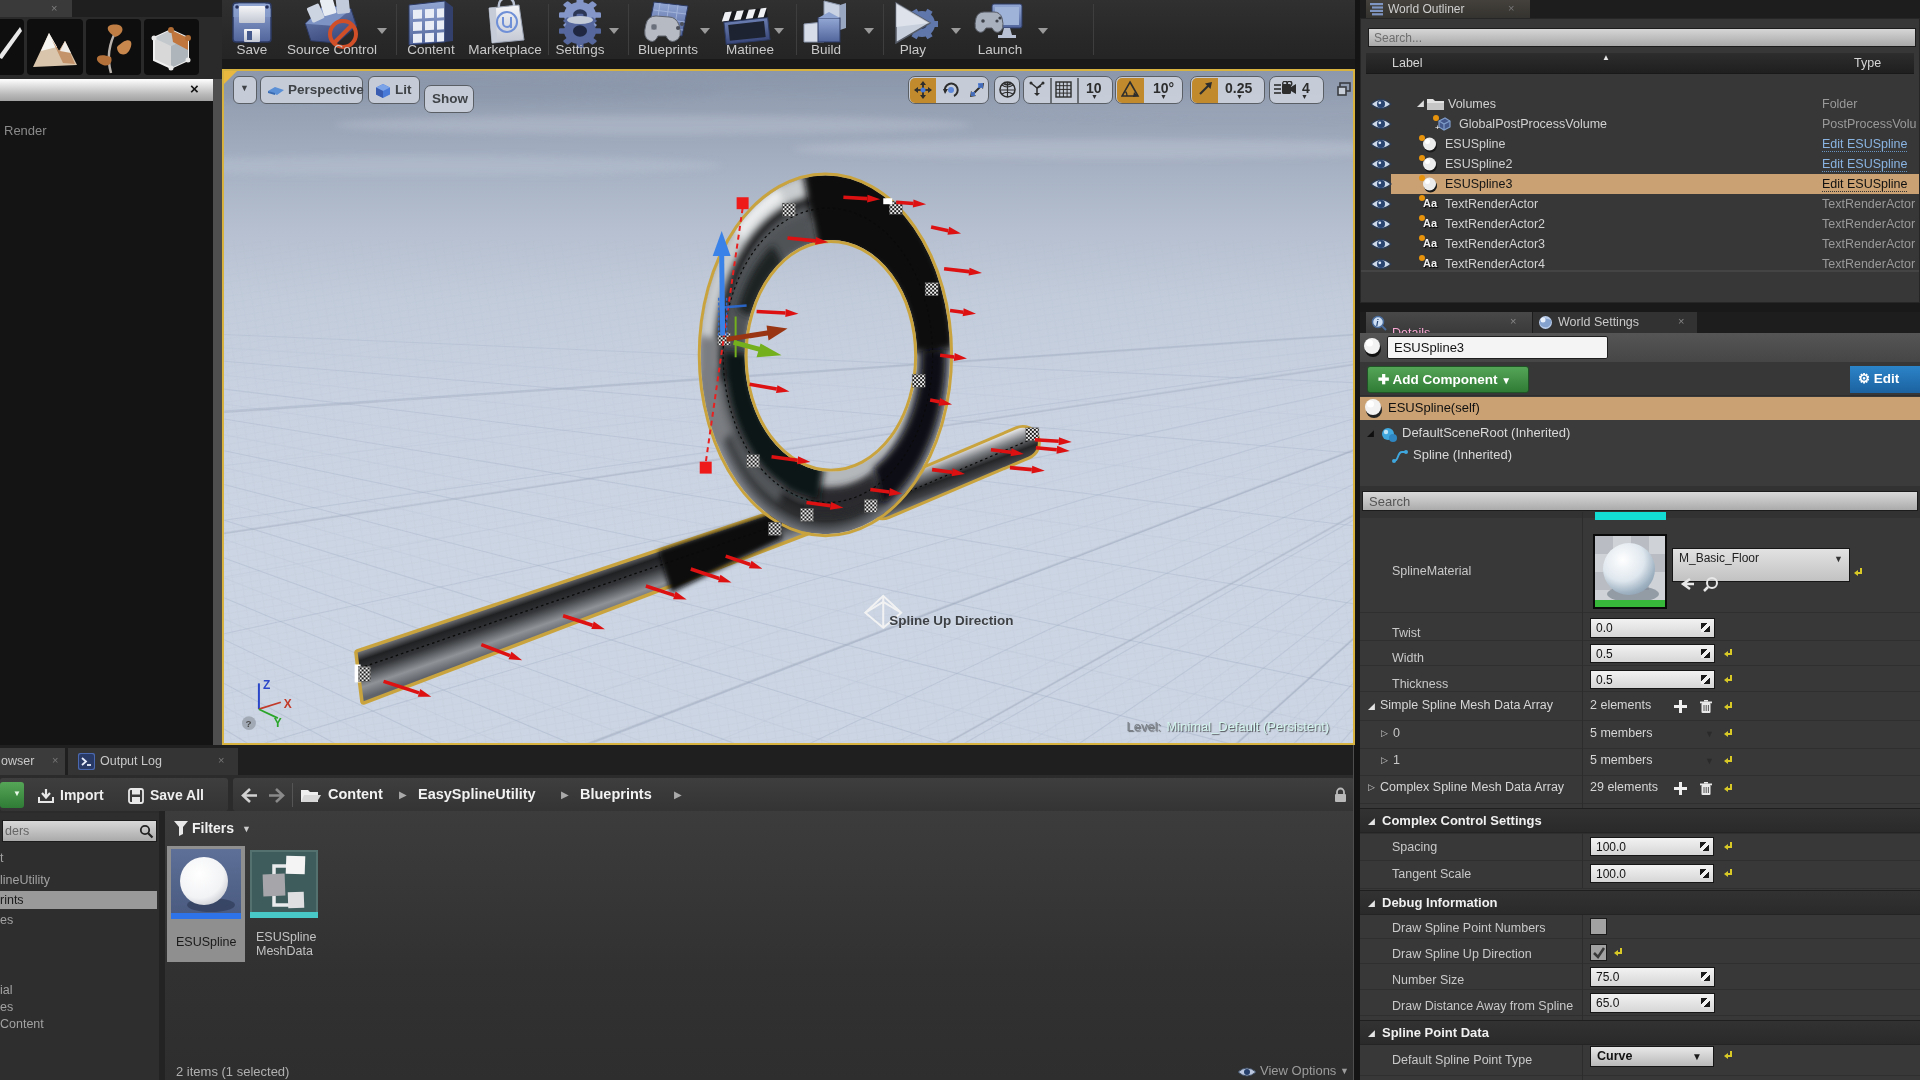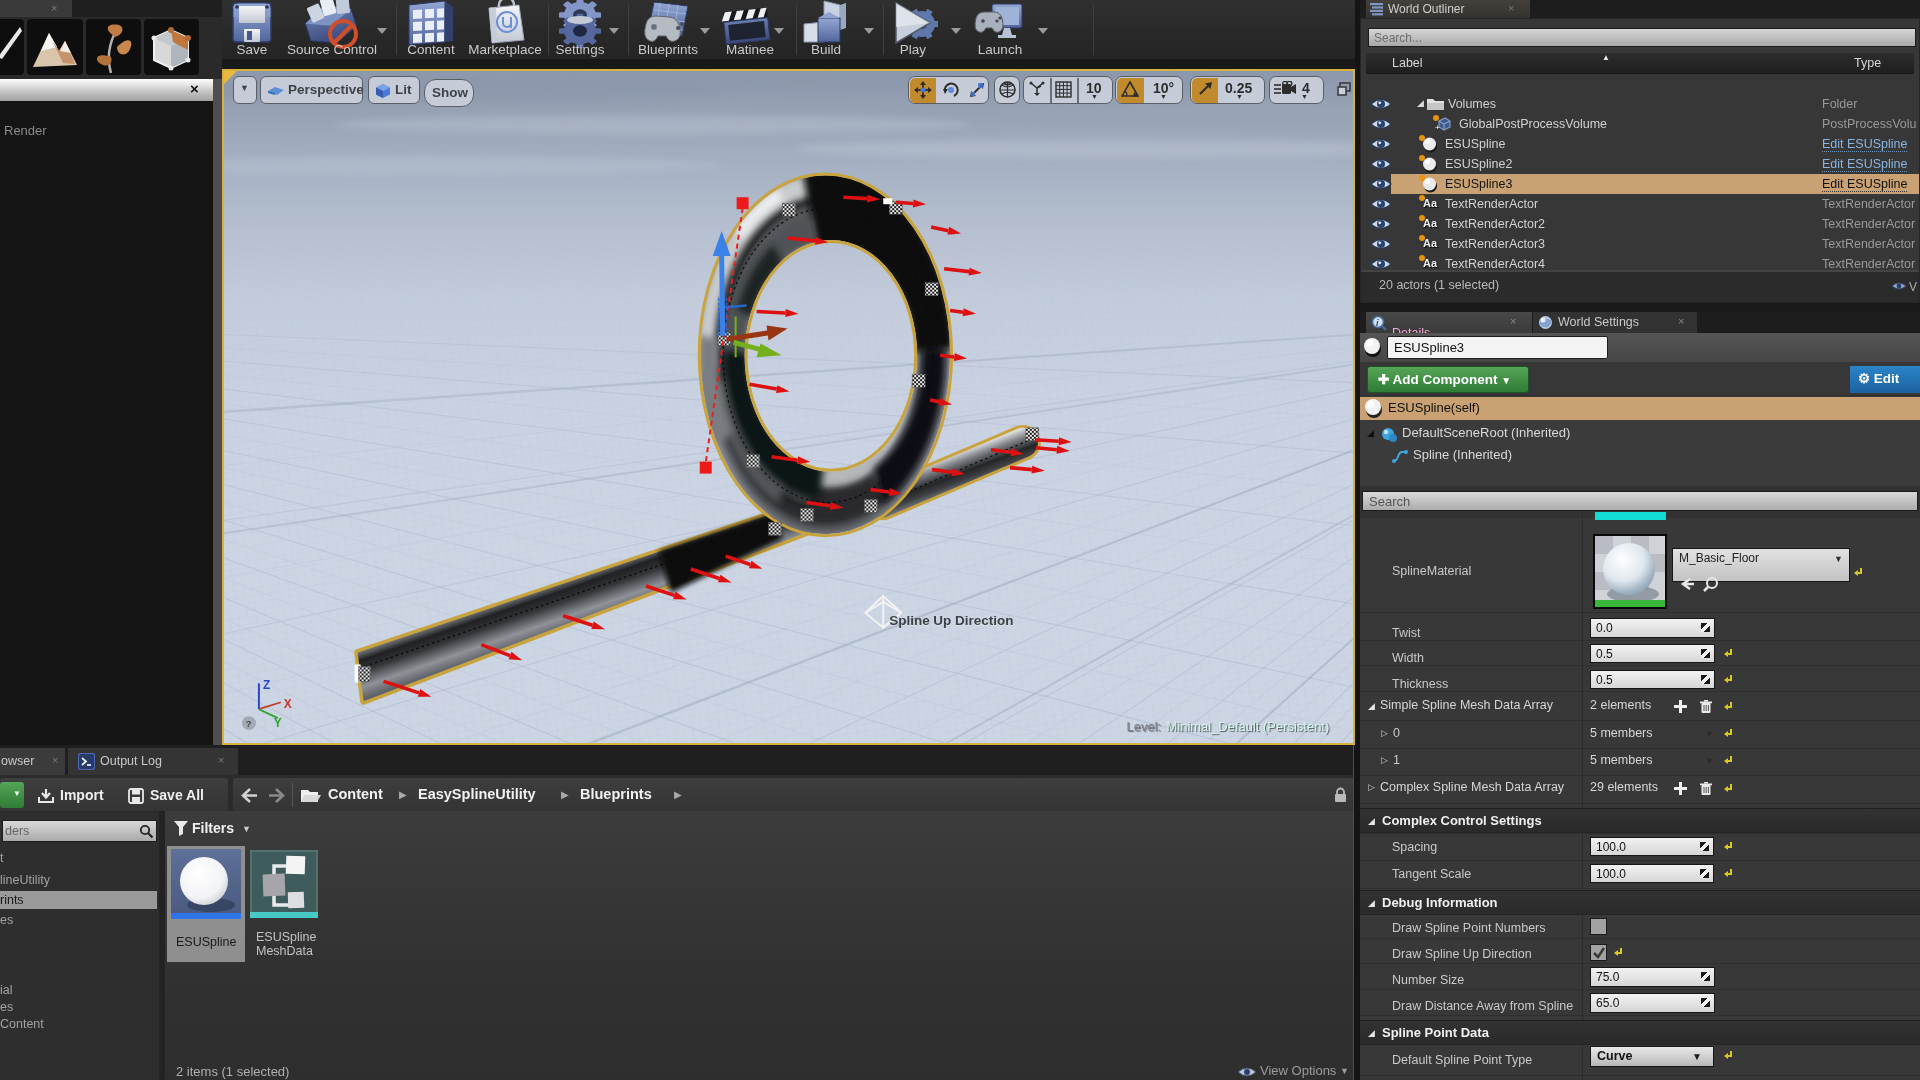--- a/index.html
+++ b/index.html
@@ -573,21 +573,21 @@
     <span class="abs" style="left:27px;top:5px;color:#3f4347;font-size:13.5px;font-weight:bold">Perspective</span>
 </div>
 <div class="abs" style="left:146px;top:7px;width:52px;height:28px;background:rgba(202,208,219,0.92);border:1.5px solid #5a5f66;border-radius:6px">
   <svg class="abs" style="left:6px;top:6px" width="16" height="16" viewBox="0 0 16 16">
         <path d="M8,1 L15,4.5 L15,11.5 L8,15 L1,11.5 L1,4.5 Z" fill="#4a7ad8"></path>
         <path d="M1,4.5 L8,8 L15,4.5 L8,1 Z" fill="#7ba3e8"></path>
         <path d="M8,8 L8,15 L1,11.5 L1,4.5 Z" fill="#3a5cb0"></path>
       </svg>
   <span class="abs" style="left:26px;top:5px;color:#3f4347;font-size:13.5px;font-weight:bold">Lit</span>
 </div>
-<div class="abs" style="left:202px;top:10px;width:50px;height:28px;background:rgba(202,208,219,0.92);border:1.5px solid #5a5f66;border-radius:12px">
+<div class="abs" style="left:202px;top:16px;width:50px;height:28px;background:rgba(202,208,219,0.92);border:1.5px solid #5a5f66;border-radius:7px">
   <span class="abs" style="left:7px;top:5px;color:#3f4347;font-size:13.5px;font-weight:bold">Show</span>
 </div>
 
 <div class="abs" style="left:686px;top:7px;width:81px;height:28px;background:rgba(202,208,219,0.92);border:1.5px solid #5a5f66;border-radius:7px;overflow:hidden"></div>
 <div class="abs" style="left:687.5px;top:8.5px;width:26px;height:25px;background:#c18b2d;border-radius:5px 0 0 5px"></div>
 <svg class="abs" style="left:692px;top:12px" width="18" height="18" viewBox="0 0 18 18">
       <g stroke="#2d2d2d" stroke-width="1.8">
         <line x1="9" y1="2" x2="9" y2="16"></line>
         <line x1="2" y1="9" x2="16" y2="9"></line>
       </g>
@@ -824,28 +824,20 @@
           <circle cx="11" cy="7" r="4" fill="#2a4470"></circle>
           <circle cx="9.8" cy="5.8" r="1.4" fill="#dce8f8"></circle>
         </svg>
         <span style="position:absolute;left:62px;top:3px;color:#f0f0f0;font-size:11px;font-weight:bold;text-shadow:1px 1px 1px #000">Aa</span>
         <span style="position:absolute;left:58px;top:1px;width:6px;height:6px;border-radius:3px;background:#e8930c"></span>
         <span style="position:absolute;left:84px;top:3px;color:#d2d2d2">TextRenderActor4</span>
         <span style="position:absolute;left:461px;top:3px;color:#9a9a9a;font-size:12.5px">TextRenderActor</span>
       </div>
   </div>
   <div class="abs" style="left:1px;top:270px;width:558px;height:2px;background:#444"></div>
-  <div class="abs" style="left:1px;top:272px;width:558px;height:30px;background:#2b2b2b">
-    <span style="position:absolute;left:18px;top:6px;color:#b9b9b9;font-size:12.5px">20 actors (1 selected)</span>
-    <svg class="abs" style="left:530px;top:7px" width="26" height="14" viewBox="0 0 26 14">
-        <path d="M1,7 Q8,1 15,7 Q8,13 1,7Z" fill="#8fa8cc" stroke="#3c4a60"></path>
-        <circle cx="8" cy="7" r="2.4" fill="#27406b"></circle>
-        <text x="18" y="12" fill="#aaa" font-size="12">V</text>
-      </svg>
-  </div>
 
   <div class="abs" style="left:0;top:303px;width:560px;height:9px;background:#191919"></div>
 
   <div class="abs" style="left:0;top:312px;width:560px;height:768px;background:#383838">
 
     <div class="abs" style="left:0;top:0;width:560px;height:21px;background:#1d1d1d"></div>
     <div class="abs" style="left:6px;top:0;width:166px;height:21px;background:linear-gradient(#484848,#3a3a3a)"></div>
     <svg class="abs" style="left:11px;top:3px" width="16" height="16" viewBox="0 0 16 16">
         <circle cx="7" cy="7" r="5.5" fill="#cfe0f4" stroke="#4a6c9c" stroke-width="1.5"></circle>
         <text x="5" y="11" font-size="9" font-weight="bold" fill="#2a4a7a" font-style="italic">i</text>

